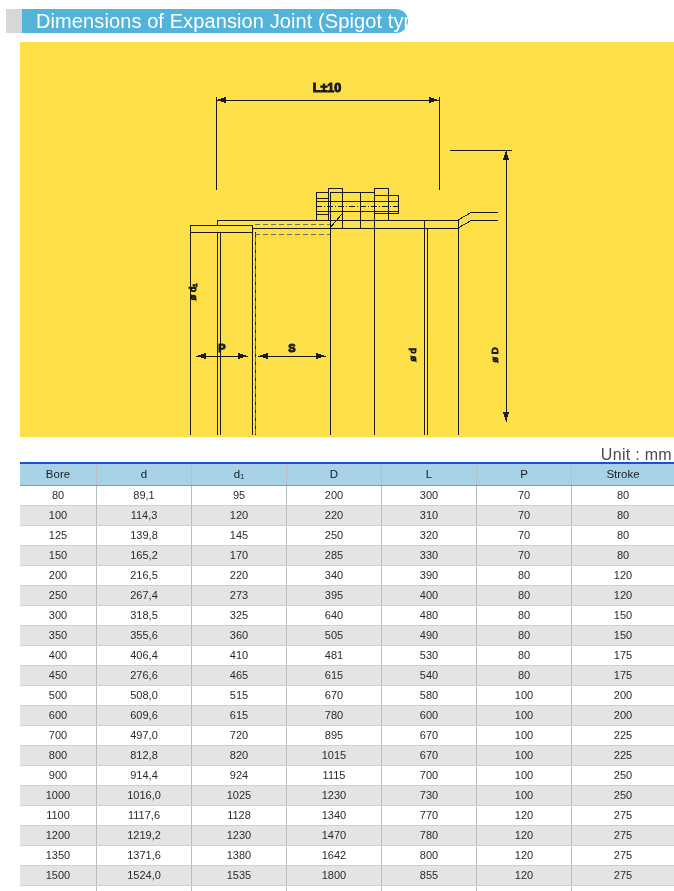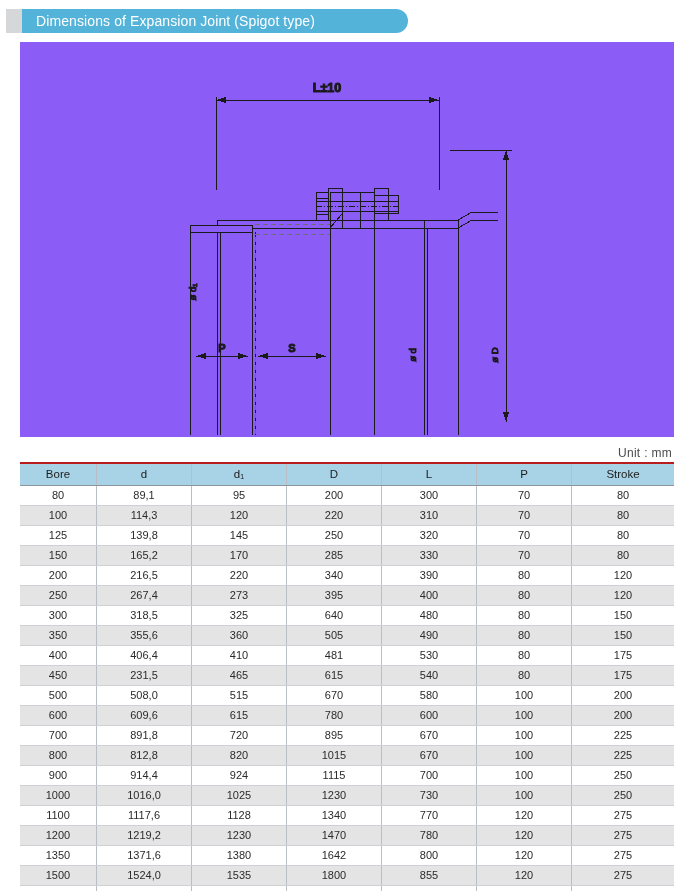--- a/index.html
+++ b/index.html
@@ -40,48 +40,48 @@
     height: 24px;
     background: #54b3d9;
     border-radius: 0 12px 12px 0;
   }
   .header-title {
     position: absolute;
     left: 36px;
     top: 2px;
     height: 22px;
     line-height: 21px;
-    font-size: 14px;
+    font-size: 20px;
     color: #ffffff;
     letter-spacing: 0.1px;
     white-space: nowrap;
   }
 
   
   .drawing-panel {
     position: absolute;
     left: 20px;
     top: 42px;
     width: 654px;
     height: 395px;
-    background: #8b5cf6;
+    background: #fde047;
     overflow: hidden;
   }
   .drawing-svg {
     display: block;
     width: 654px;
     height: 395px;
   }
 
   
   .unit-note {
     position: absolute;
     right: 2px;
     top: 446px;
-    font-size: 12px;
+    font-size: 16px;
     color: #4b4b4b;
     letter-spacing: 0.3px;
   }
 
   
   .spec-table-wrap {
     position: absolute;
     left: 20px;
     top: 462px;
     width: 654px;
@@ -102,21 +102,21 @@
     border-left: 1px solid #b9bec4;
     border-right: 1px solid #b9bec4;
     border-bottom: 1px solid #cdd1d5;
     font-weight: normal;
   }
   table.spec-table th {
     background: #a8d2e6;
     height: 21px;
     line-height: 21px;
     font-size: 11.5px;
-    border-top: 2px solid #b91c1c;
+    border-top: 2px solid #1d4ed8;
     border-bottom: 1px solid #8d949b;
     color: #1d1d1d;
   }
   table.spec-table th:first-child,
   table.spec-table td:first-child { border-left: none; }
   table.spec-table th:last-child,
   table.spec-table td:last-child { border-right: none; }
   table.spec-table tr.row-alt td { background: #e4e4e4; }
   table.spec-table tr.row-norm td { background: #ffffff; }
 </style>
@@ -333,21 +333,21 @@
           <td>400</td>
           <td>406,4</td>
           <td>410</td>
           <td>481</td>
           <td>530</td>
           <td>80</td>
           <td>175</td>
         </tr>
         <tr class="row-alt">
           <td>450</td>
-          <td>231,5</td>
+          <td>276,6</td>
           <td>465</td>
           <td>615</td>
           <td>540</td>
           <td>80</td>
           <td>175</td>
         </tr>
         <tr class="row-norm">
           <td>500</td>
           <td>508,0</td>
           <td>515</td>
@@ -360,21 +360,21 @@
           <td>600</td>
           <td>609,6</td>
           <td>615</td>
           <td>780</td>
           <td>600</td>
           <td>100</td>
           <td>200</td>
         </tr>
         <tr class="row-norm">
           <td>700</td>
-          <td>891,8</td>
+          <td>497,0</td>
           <td>720</td>
           <td>895</td>
           <td>670</td>
           <td>100</td>
           <td>225</td>
         </tr>
         <tr class="row-alt">
           <td>800</td>
           <td>812,8</td>
           <td>820</td>

